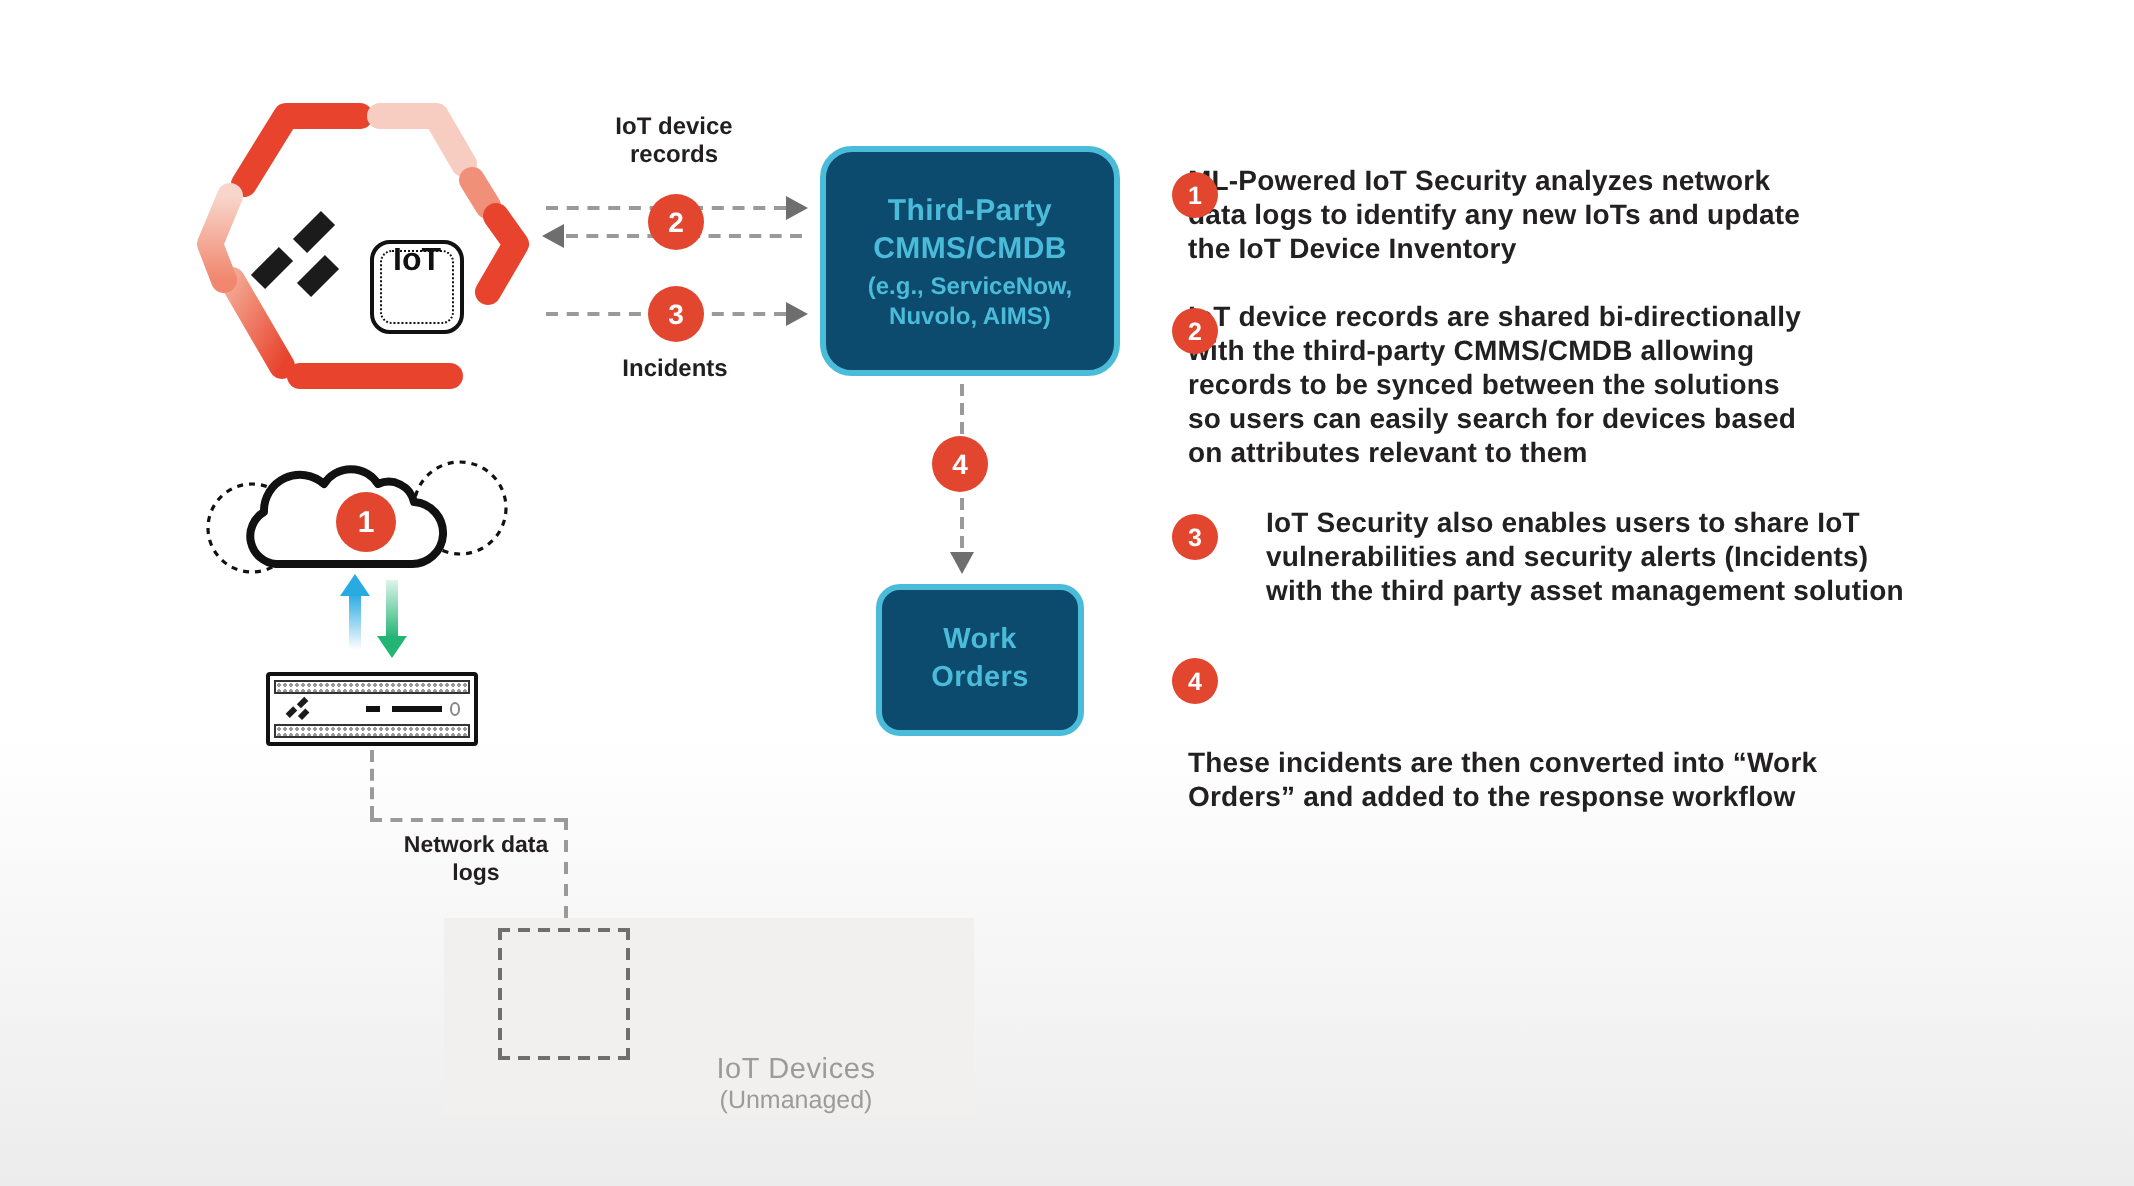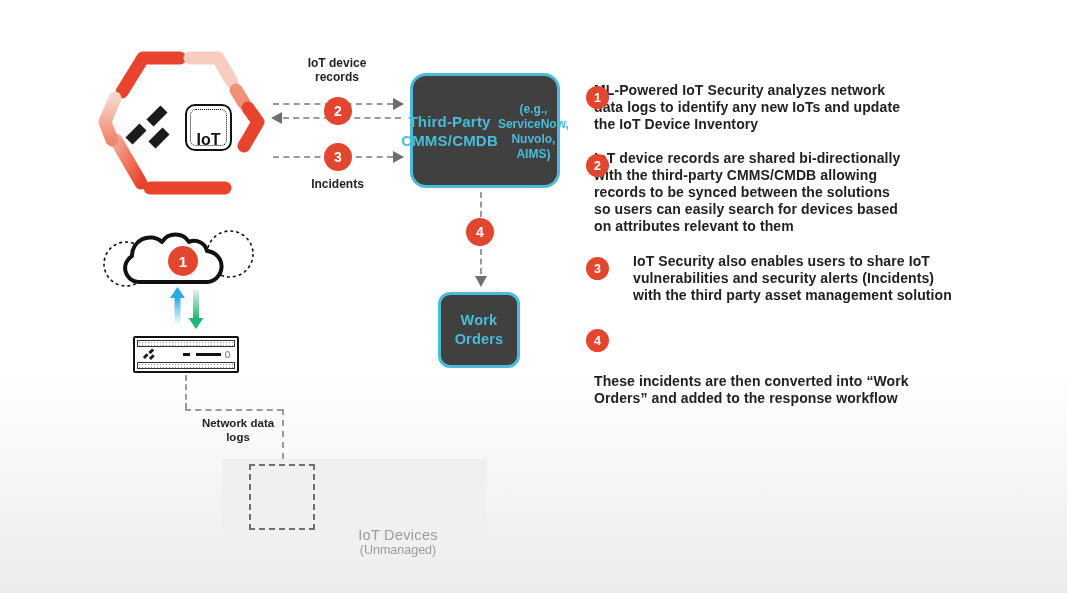--- a/index.html
+++ b/index.html
@@ -18,31 +18,31 @@
   .badge.lg{width:30px;height:30px;font-size:15px;}
   .badge.md{width:28px;height:28px;font-size:14px;}
   .badge.sm{width:23px;height:23px;font-size:12.5px;}
   .dash-h{position:absolute;border-top:2px dashed #9a9a9a;height:0;z-index:1;}
   .dash-v{position:absolute;border-left:2px dashed #9a9a9a;width:0;z-index:1;}
   .arr-right{position:absolute;width:0;height:0;border-top:6px solid transparent;border-bottom:6px solid transparent;border-left:11px solid #6e6e6e;z-index:2;}
   .arr-left{position:absolute;width:0;height:0;border-top:6px solid transparent;border-bottom:6px solid transparent;border-right:11px solid #6e6e6e;z-index:2;}
   .arr-down{position:absolute;width:0;height:0;border-left:6px solid transparent;border-right:6px solid transparent;border-top:11px solid #6e6e6e;z-index:2;}
   .flow-label{position:absolute;font-weight:700;font-size:12px;line-height:14px;text-align:center;color:#231f20;}
   .cyan-box{
-    position:absolute;background:#404040;border:3px solid #4abcd9;border-radius:16px;
-    display:flex;align-items:center;justify-content:center;
+    position:absolute;background:#0c4a6e;border:3px solid #4abcd9;border-radius:16px;
+    display:flex;flex-direction:column;align-items:center;justify-content:center;
     color:#4abcd9;text-align:center;z-index:3;
   }
   .cmms-title{font-size:15px;font-weight:700;line-height:19px;letter-spacing:.2px;}
   .cmms-sub{font-size:12px;font-weight:700;line-height:15px;margin-top:2px;}
   .wo-label{font-size:14.5px;font-weight:700;line-height:19px;letter-spacing:.2px;}
   .iot-chip{
-    position:absolute;left:185px;top:104px;width:47px;height:47px;background:#fff;
+    position:absolute;left:185px;top:120px;width:47px;height:47px;background:#fff;
     border:2.5px solid #111;border-radius:10px;box-sizing:border-box;z-index:4;
-    display:flex;align-items:flex-end;justify-content:center;
+    display:flex;align-items:flex-start;justify-content:center;
   }
   .iot-chip .inner{
     position:absolute;inset:3px;border:1.5px dotted #111;border-radius:6px;
   }
   .iot-chip span{font-size:16px;font-weight:700;color:#111;position:relative;}
   .firewall{
     position:absolute;left:133px;top:336px;width:106px;height:37px;box-sizing:border-box;
     border:2.5px solid #111;background:#fff;border-radius:2px;z-index:3;
     display:flex;flex-direction:column;padding:2px;
   }
@@ -123,21 +123,21 @@
   <div class="cmms-title pre">Third-Party
 CMMS/CMDB</div>
   <div class="cmms-sub pre">(e.g., ServiceNow,
 Nuvolo, AIMS)</div>
 </div>
 
 <div class="dash-v" style="left:480px;top:192px;height:82px;"></div>
 <div class="badge md" style="left:466px;top:218px;">4</div>
 <div class="arr-down" style="left:475px;top:276px;"></div>
 
-<div class="cyan-box" style="left:438px;top:292px;width:82px;height:76px;box-sizing:border-box;border-radius:12px;">
+<div class="cyan-box" style="left:438px;top:292px;width:104px;height:76px;box-sizing:border-box;border-radius:12px;">
   <div class="wo-label pre">Work
 Orders</div>
 </div>
 
 <svg style="left:98px;top:224px;" width="160" height="66" viewBox="0 0 160 66">
   <g fill="none" stroke="#111" stroke-width="1.6" stroke-dasharray="3,3">
     <circle cx="28" cy="40" r="22"></circle>
     <circle cx="132" cy="30" r="23"></circle>
   </g>
   <path d="M 40,58 a14,14 0 0 1 -6,-26 a18,18 0 0 1 30,-14 a16,16 0 0 1 27,0 a13,13 0 0 1 18,9 a13,13 0 0 1 -2,31 z" fill="#ffffff" stroke="#111" stroke-width="4" stroke-linejoin="round"></path>

